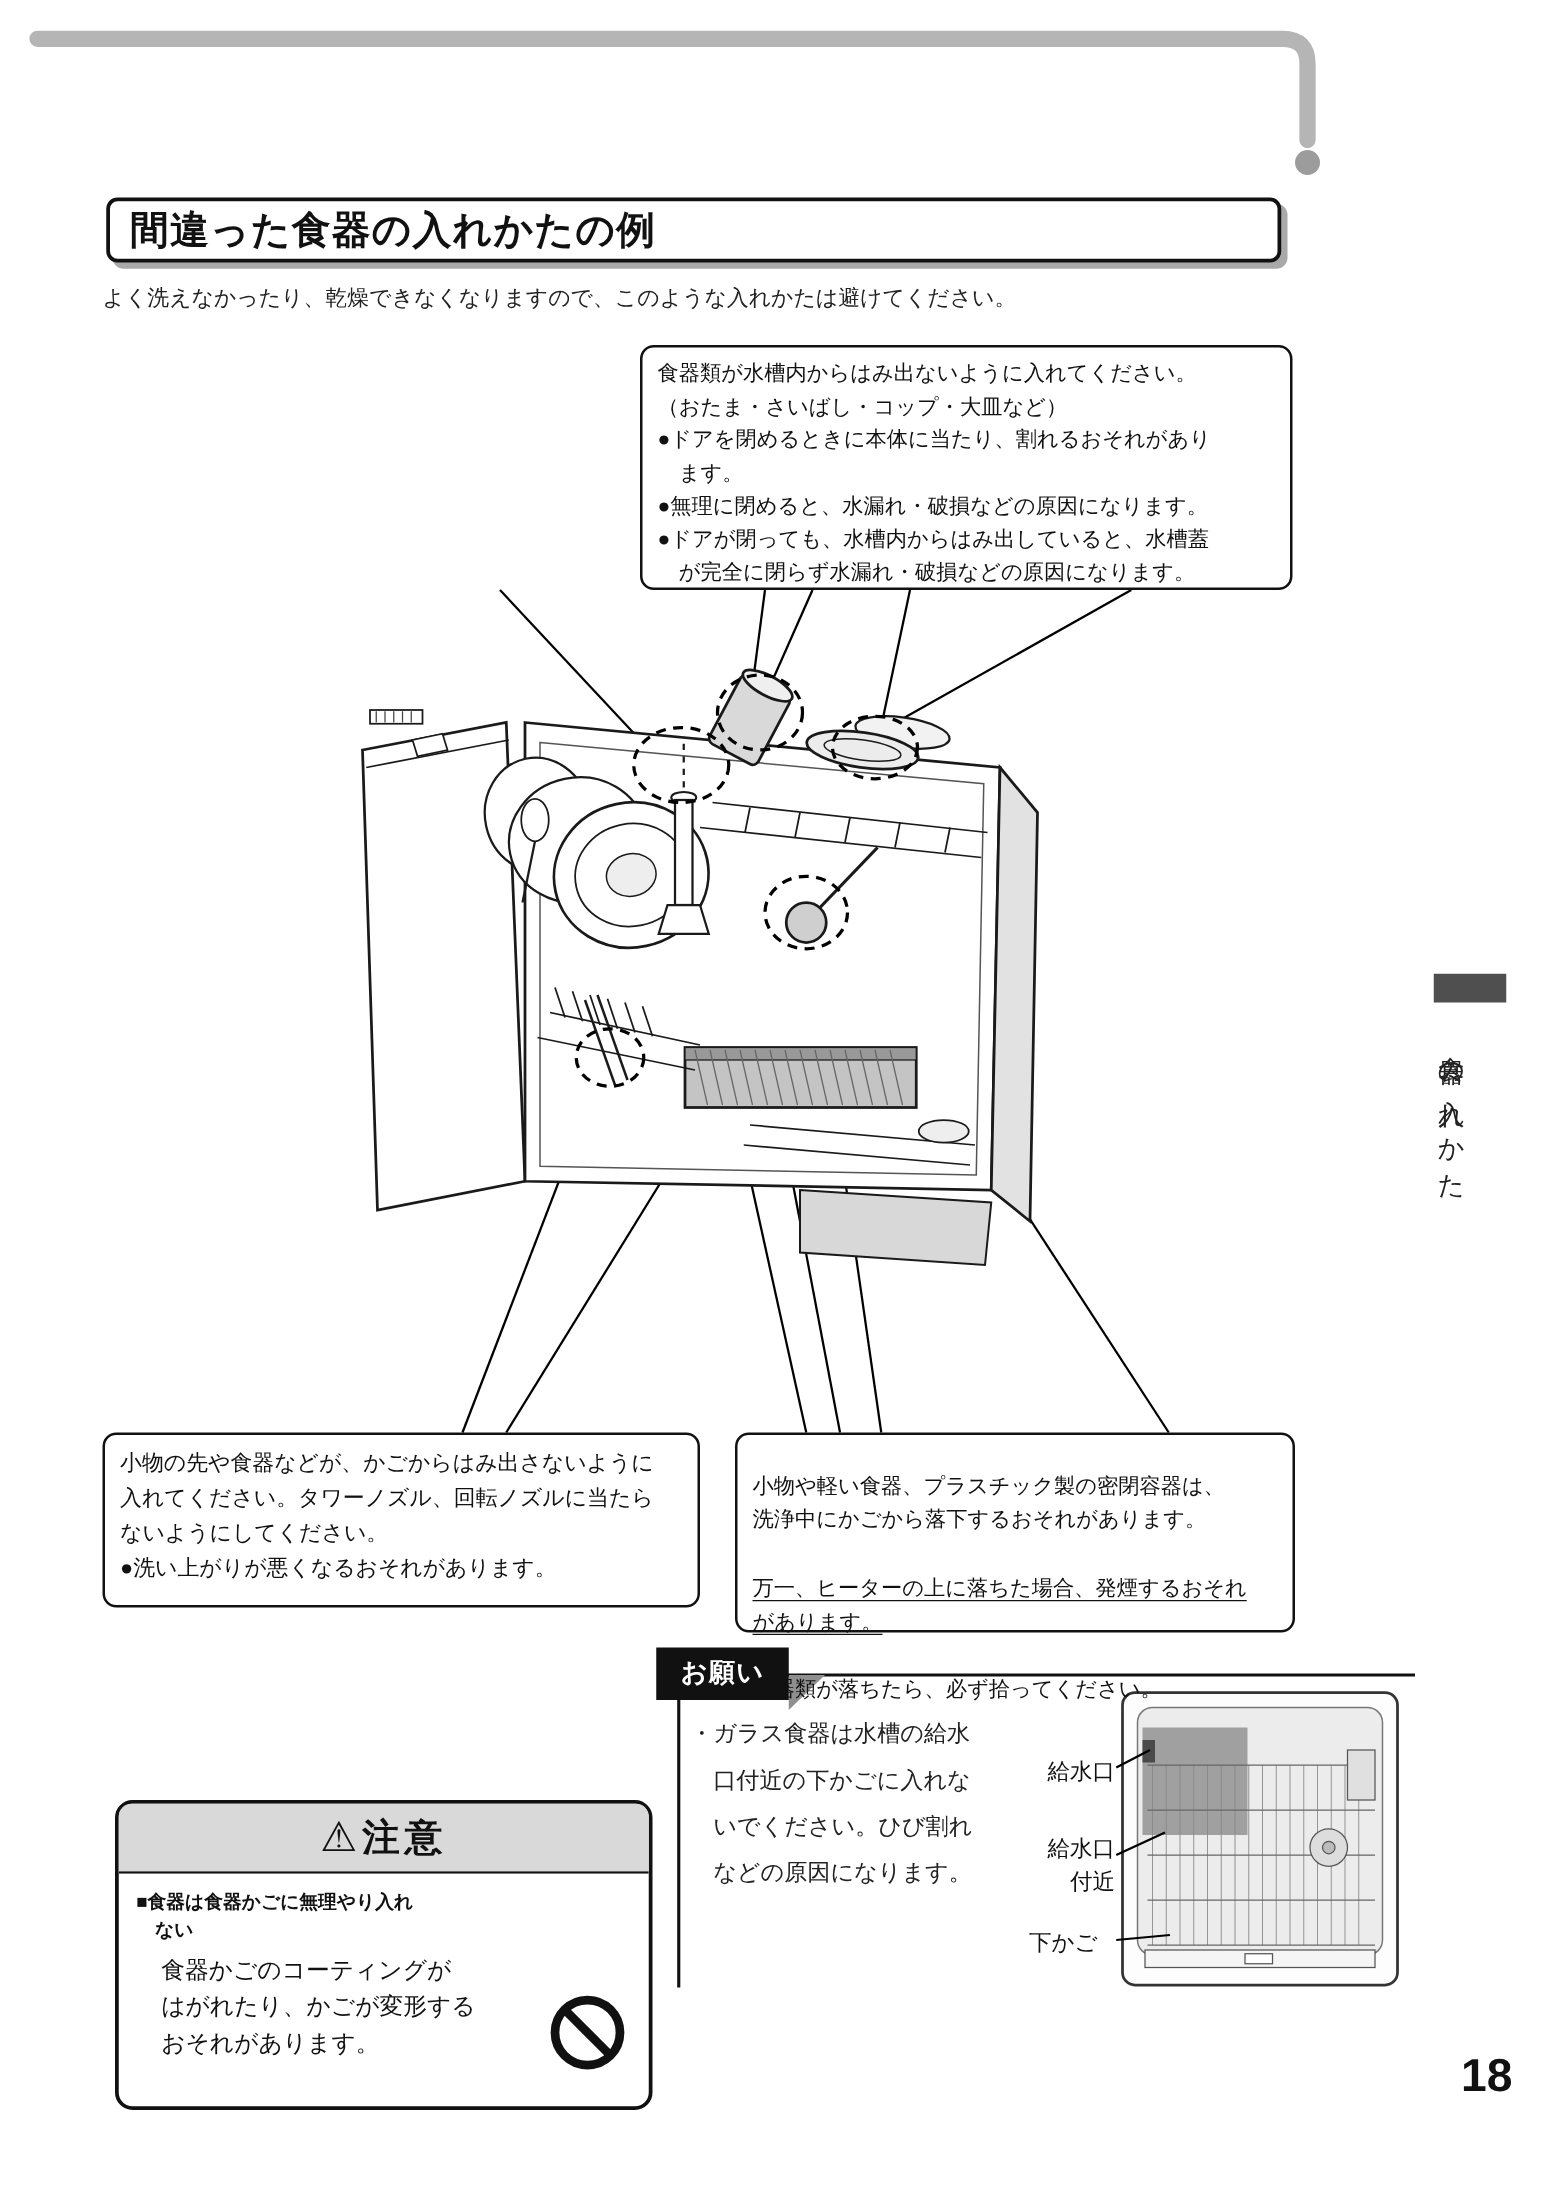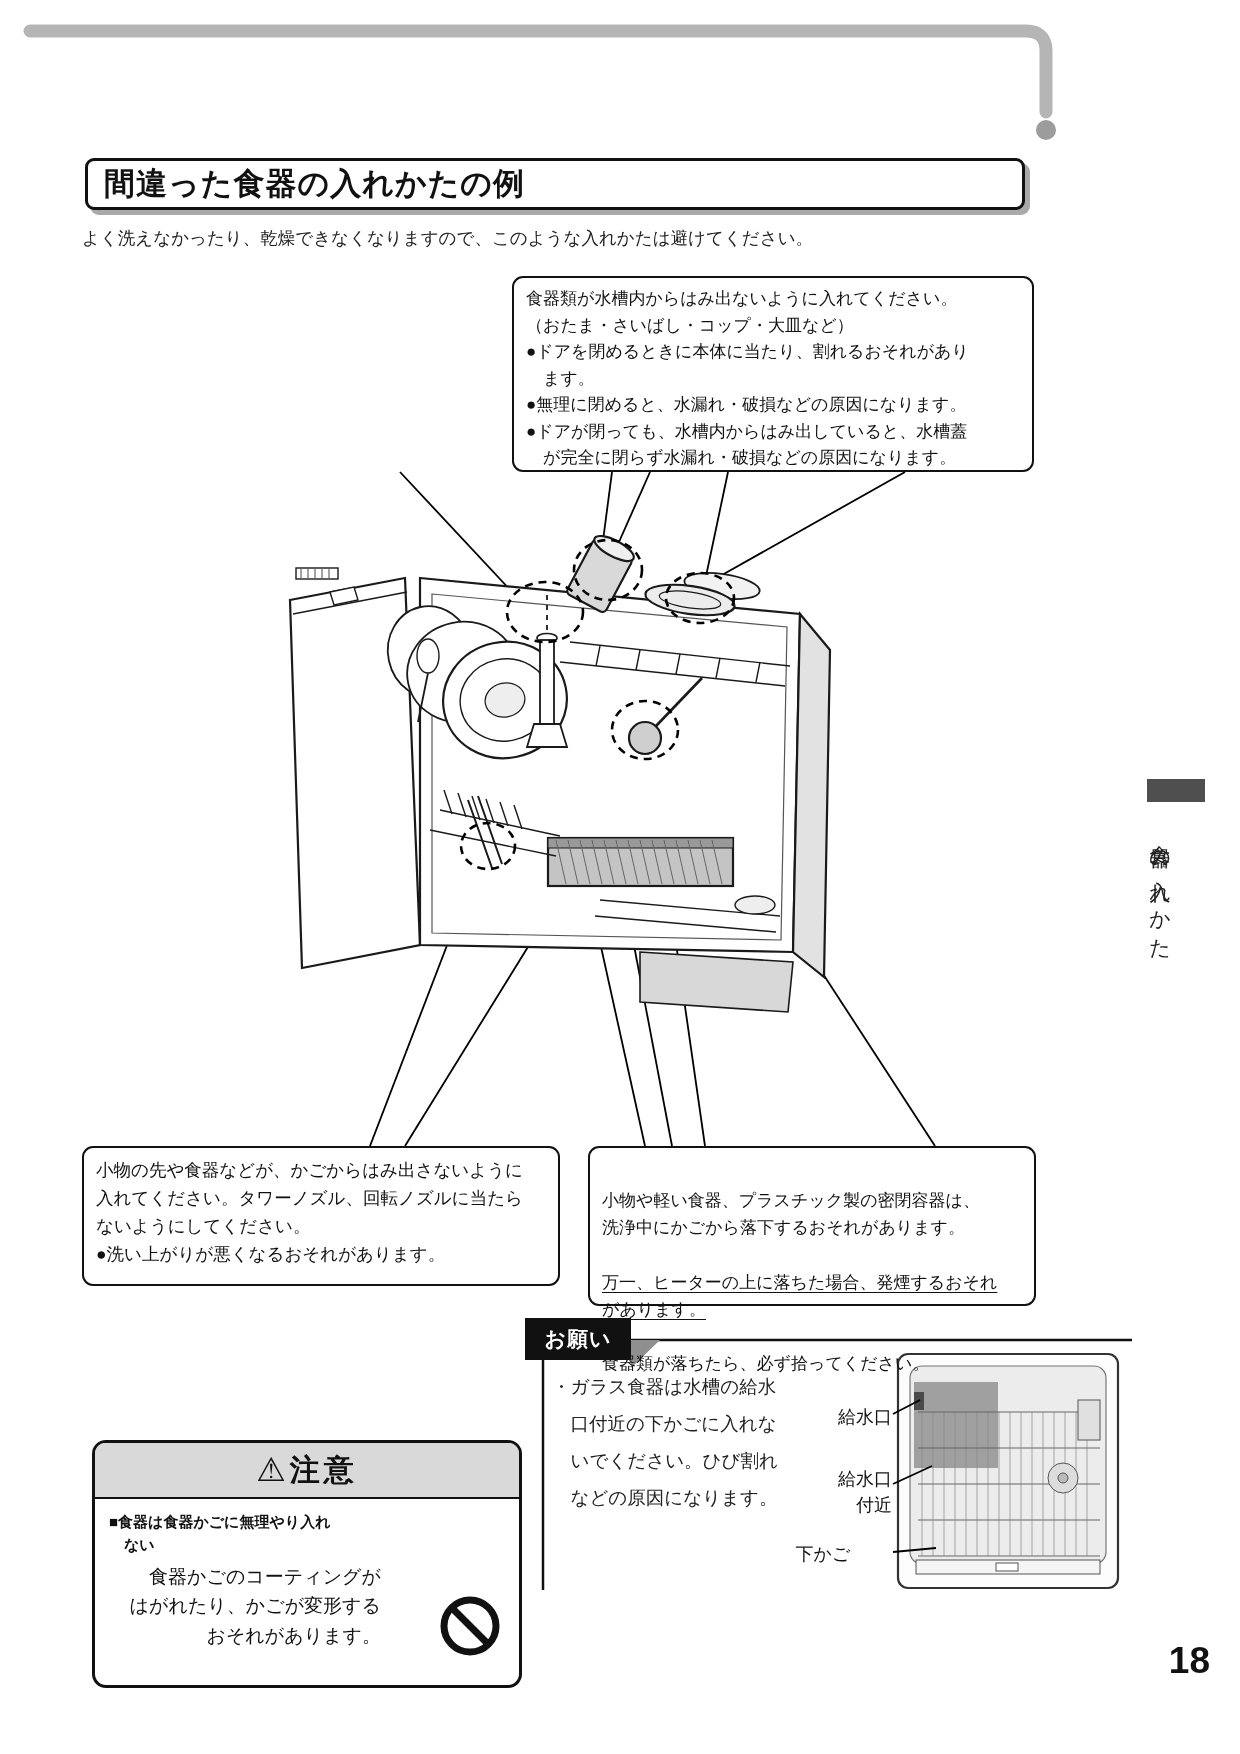--- a/index.html
+++ b/index.html
@@ -19,41 +19,41 @@
   }
   .intro{left:82px;top:226px;font-size:17.5px;color:#222;}
   .note{left:78px;top:558px;font-size:18px;line-height:1.55;color:#3c3c3c;white-space:pre-line;}
   .wbox{
     border:2.5px solid #111;border-radius:11px;background:#fff;
     white-space:pre-line;box-sizing:border-box;
   }
   .wbox-tl{left:82px;top:276px;width:392px;height:196px;padding:9px 12px;font-size:17.5px;line-height:1.62;}
   .wbox-tr{left:512px;top:276px;width:522px;height:196px;padding:8px 12px;font-size:17px;line-height:1.56;}
   .wbox-bl{left:82px;top:1146px;width:478px;height:140px;padding:8px 12px;font-size:17.5px;line-height:1.6;}
-  .wbox-br{left:588px;top:1146px;width:448px;height:160px;padding:12px 12px;font-size:17px;line-height:1.6;}
+  .wbox-br{left:588px;top:1146px;width:448px;height:160px;padding:0 12px;font-size:17px;line-height:1.6;}
   .wbox-br div{white-space:pre-line;}
   .u{text-decoration:underline;text-underline-offset:4px;}
   .request-tag{
     left:525px;top:1318px;width:106px;height:42px;background:#111;color:#fff;
     font-size:21px;font-weight:bold;text-align:center;line-height:42px;letter-spacing:1px;
   }
   .request-text{left:552px;top:1368px;width:290px;font-size:18.5px;line-height:2.0;color:#222;white-space:pre-line;}
   .ill-label{font-size:18px;color:#111;text-align:right;width:70px;line-height:1.45;white-space:pre-line;}
   .caution{
     left:92px;top:1440px;width:430px;height:248px;border:3px solid #111;border-radius:14px;
     background:#fff;box-sizing:border-box;
   }
   .caution-header{
     height:54px;background:#d9d9d9;border-bottom:2.5px solid #111;
     border-radius:10px 10px 0 0;text-align:center;line-height:54px;
     font-size:30px;font-weight:bold;letter-spacing:4px;
   }
   .caution-header .tri{font-size:33px;letter-spacing:0;font-weight:normal;vertical-align:-1px;margin-right:4px;}
   .caution-heading{margin:12px 14px 0 14px;font-size:15px;font-weight:bold;line-height:1.5;white-space:pre-line;}
-  .caution-body{margin:6px 14px 0 34px;font-size:19px;line-height:1.55;white-space:pre-line;width:252px;text-align:right;}
+  .caution-body{margin:6px 14px 0 34px;font-size:19px;line-height:1.55;white-space:pre-line;width:252px;}
   .caution-icon{position:absolute;right:18px;bottom:28px;}
   .side-tab{left:1147px;top:779px;width:58px;height:23px;background:#4f4f4f;}
   .side-label{
     left:1146px;top:828px;height:220px;
     writing-mode:vertical-rl;font-size:21px;letter-spacing:4px;color:#222;
   }
   .page-num{left:1110px;top:1640px;width:100px;text-align:right;font-size:37px;font-weight:bold;}
 </style>
 </head>
 <body>
@@ -262,21 +262,21 @@
   </div>
 
   <div class="abs request-tag">お願い</div>
   <div class="abs request-text">・ガラス食器は水槽の給水
 　口付近の下かごに入れな
 　いでください。ひび割れ
 　などの原因になります。</div>
   <div class="abs ill-label" style="left:822px;top:1404px;">給水口</div>
   <div class="abs ill-label" style="left:822px;top:1466px;">給水口
 付近</div>
-  <div class="abs ill-label" style="left:788px;top:1541px;text-align:center;">下かご</div>
+  <div class="abs ill-label" style="left:808px;top:1541px;">下かご</div>
 
   <div class="abs caution">
     <div class="caution-header">
       <span class="tri">⚠</span><span>注意</span>
     </div>
     <div class="caution-heading">■食器は食器かごに無理やり入れ
 　ない</div>
     <div class="caution-body">食器かごのコーティングが
 はがれたり、かごが変形する
 おそれがあります。</div>

